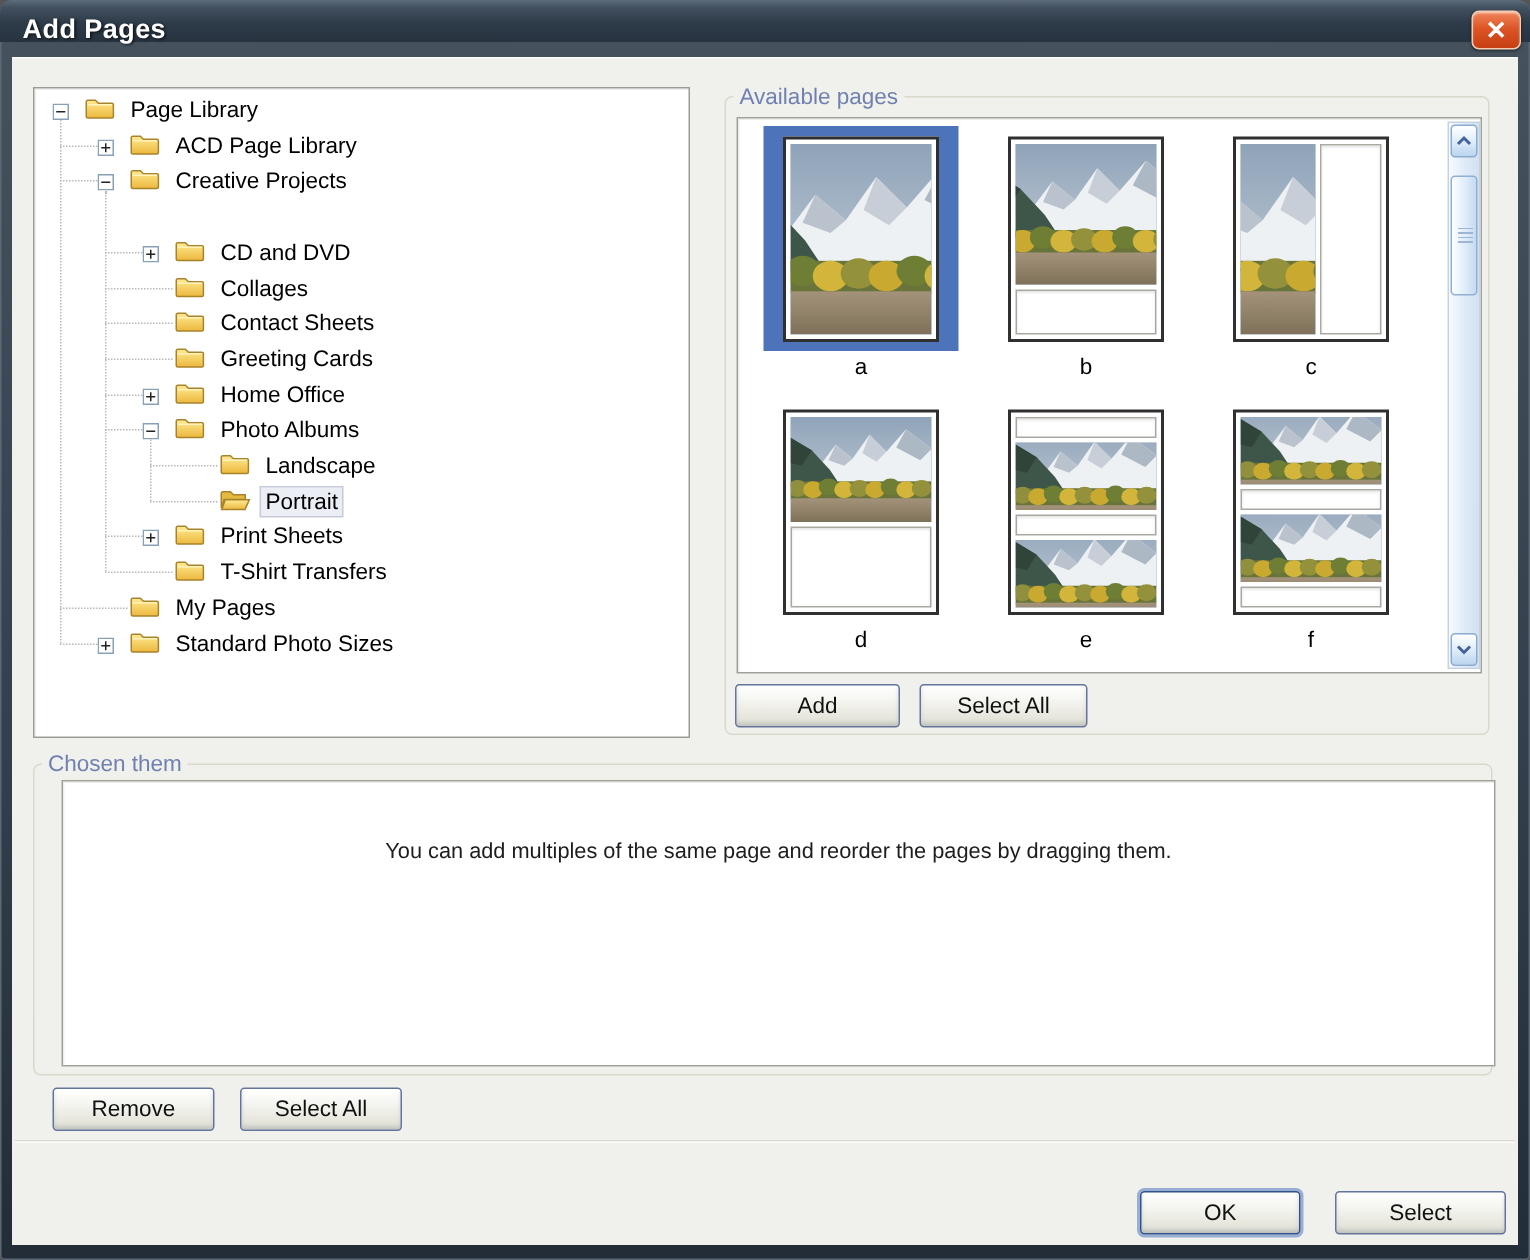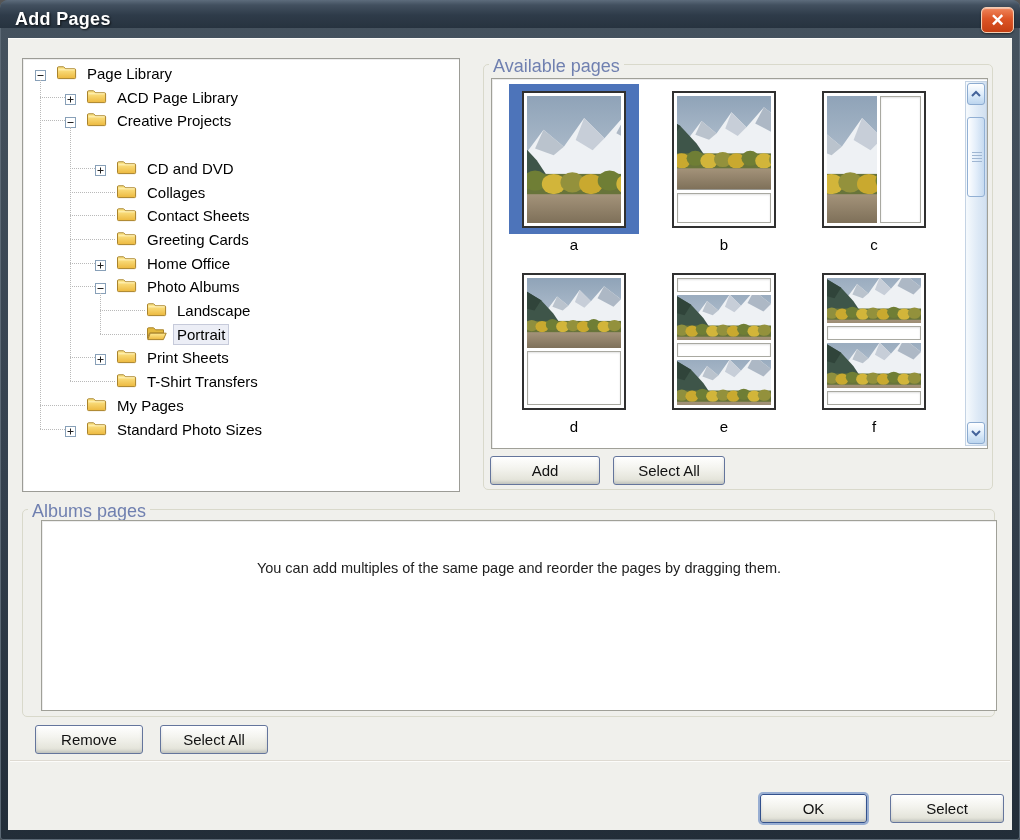--- a/index.html
+++ b/index.html
@@ -26,21 +26,21 @@
   .content { position:absolute; left:8px; top:38px; width:1004px; height:792px;
     background:#f0f0ec; box-shadow:inset 0 1px 0 #fbfbf8; }
 
   
   .tree-panel { position:absolute; left:14px; top:20px; width:438px; height:434px;
     background:#fff; border:1px solid #9c9c96;
     box-shadow:inset 1px 1px 0 rgba(0,0,0,.07); overflow:hidden; }
 
   .group { position:absolute; border:1px solid #d9d9cb; border-radius:5px; }
   .group-label { position:absolute; top:-9px; left:5px; background:#f0f0ec;
-    padding:0 4px; font-size:18px; color:#7080b0;text-align:right; }
+    padding:0 4px; font-size:15px; color:#7080b0;text-align:right; }
   .group-available { left:475px; top:26px; width:510px; height:426px; }
   .group-chosen { left:14px; top:471px; width:973px; height:208px; }
 
   .pages-list { position:absolute; left:7px; top:13px; width:497px; height:371px;
     background:#fff; border:1px solid #a0a098; box-shadow:inset 1px 1px 0 rgba(0,0,0,.08);
     overflow:hidden; }
 
   
   .trow { position:absolute; left:0; width:100%; height:21px;text-align:center; }
   .tlabel { position:absolute; top:1px; font-size:15px; color:#000; white-space:nowrap;
@@ -419,21 +419,21 @@
       </div>
       <div class="xp-btn" style="left:6px; top:391px; width:110px">
         <span>Add</span>
       </div>
       <div class="xp-btn" style="left:129px; top:391px; width:112px">
         <span>Select All</span>
       </div>
     </div>
 
     <div class="group group-chosen">
-      <span class="group-label">Albums pages</span>
+      <span class="group-label">Chosen them</span>
       <div class="drop-area">
         <div class="drop-hint">
           <div>You can add multiples of the same page and reorder the pages by dragging them.</div>
         </div>
       </div>
     </div>
 
     <div class="xp-btn" style="left:27px; top:687px; width:108px">
       <span>Remove</span>
     </div>

